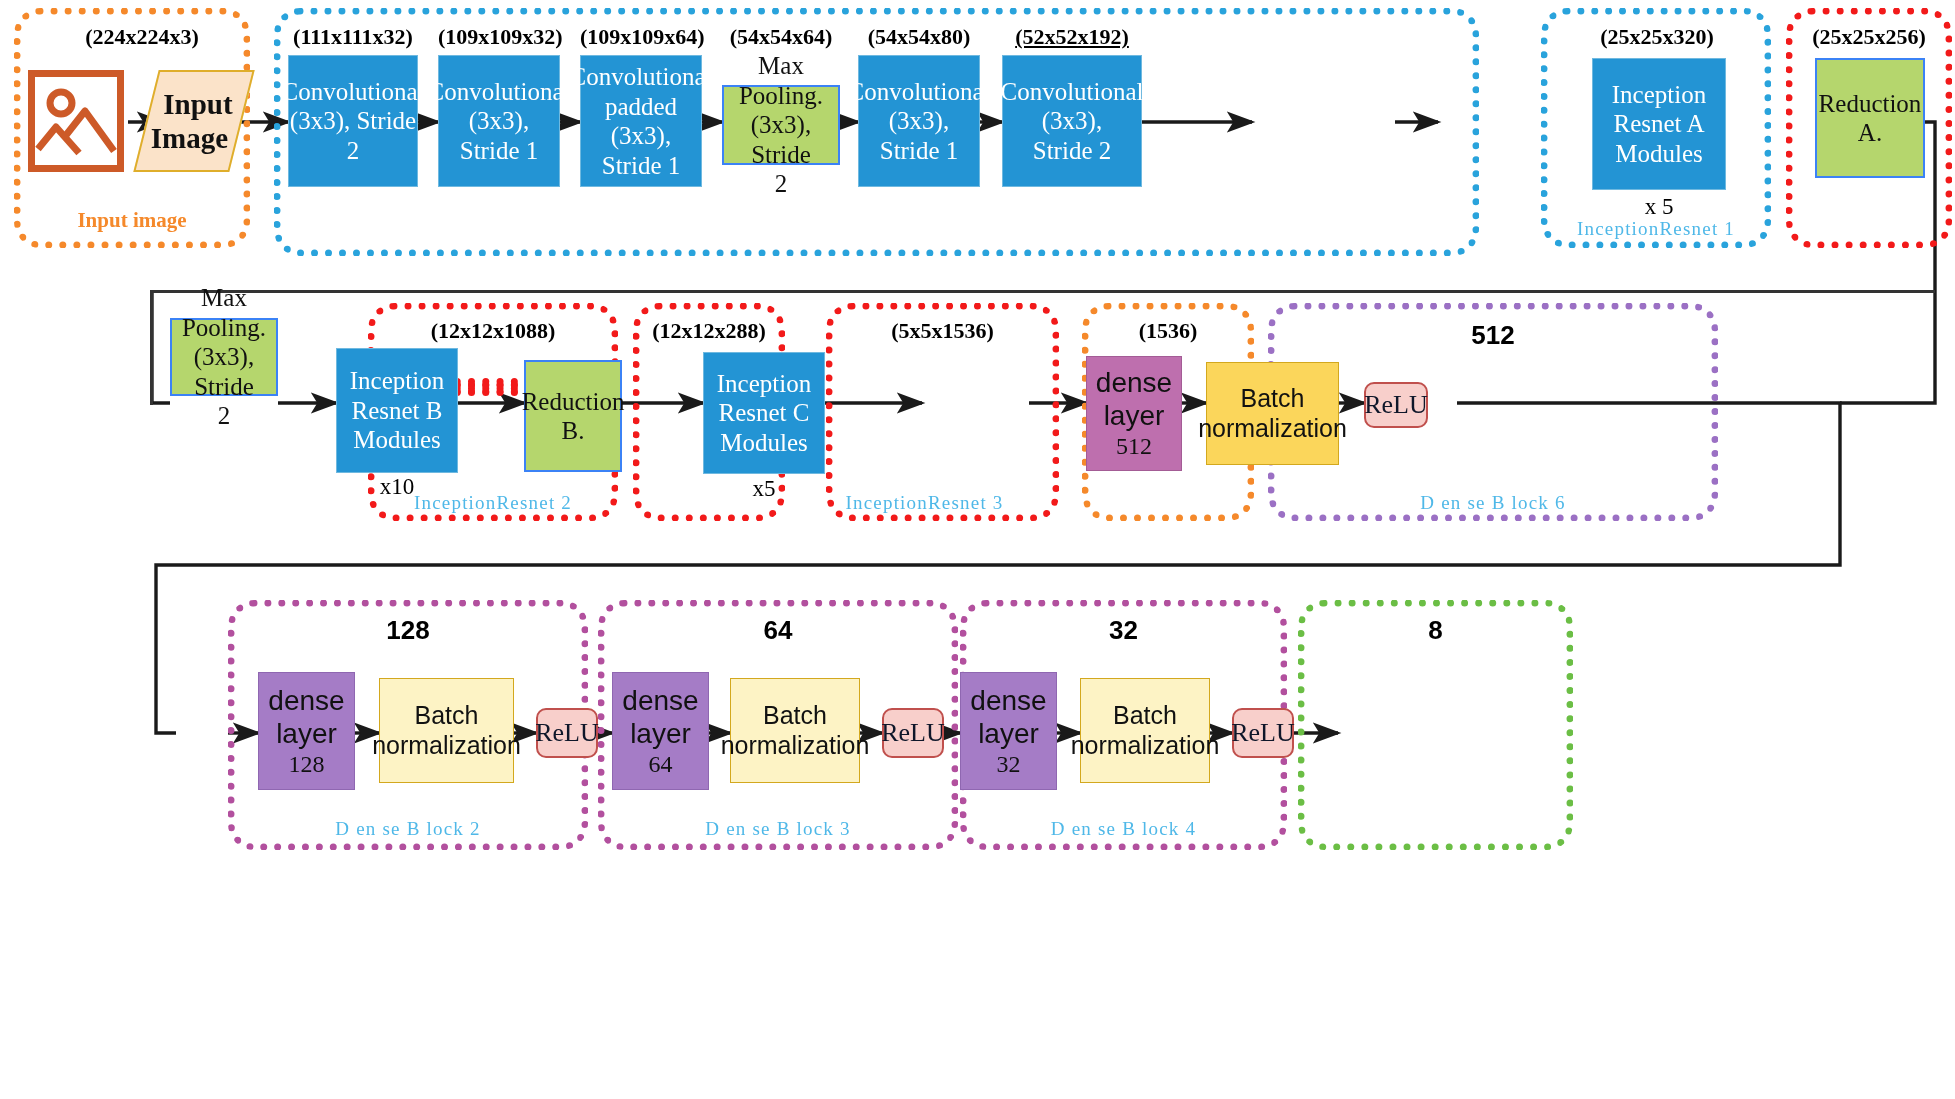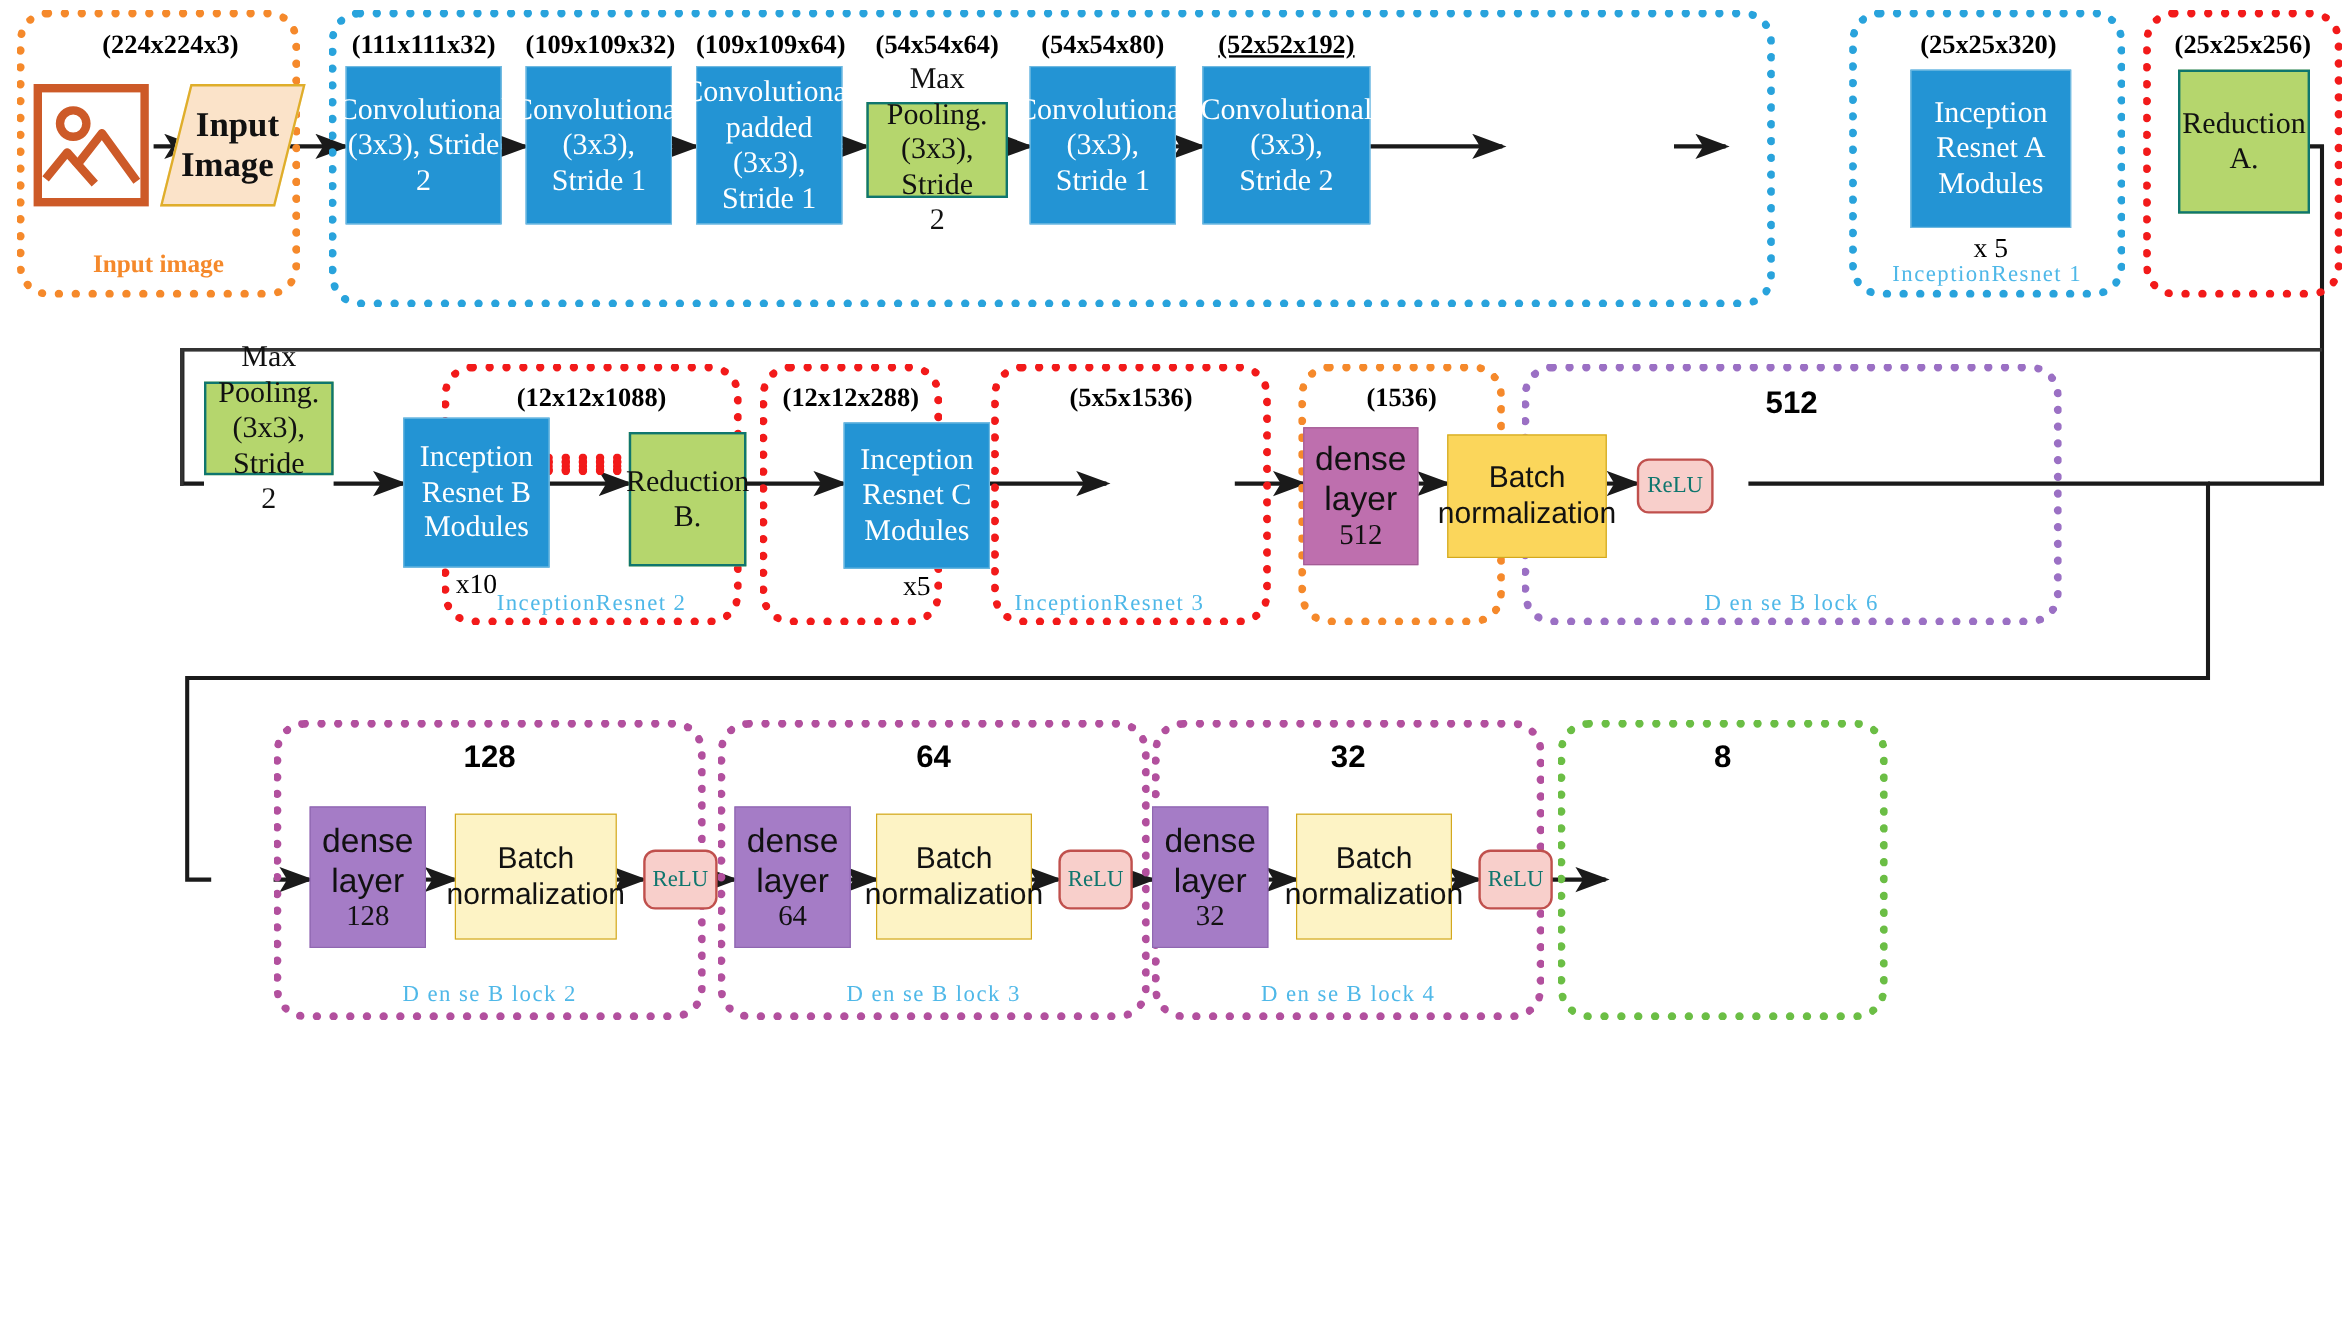--- a/index.html
+++ b/index.html
@@ -19,32 +19,32 @@
   .grouplabel{position:absolute;color:#4FB8E8;font-family:"Liberation Serif",serif;
      font-size:19px;letter-spacing:1.2px;white-space:nowrap;text-align:center;}
   .grouplabel.orange{color:#F5892B;font-weight:bold;font-size:21px;letter-spacing:0;}
 
   
   .node{position:absolute;box-sizing:border-box;display:flex;align-items:center;justify-content:center;
         text-align:center;line-height:1.18;}
   .n-blue{background:#2394D4;color:#ffffff;font-family:"Liberation Serif",serif;font-size:25px;
           border:1px solid #6FB9E0;}
   .n-green{background:#B5D66D;color:#111;font-family:"Liberation Serif",serif;font-size:25px;
-          border:2px solid #0f766e;}
+          border:2px solid #3b82f6;}
   .n-green-r{background:#9CCC65;color:#111;font-family:"Liberation Serif",serif;font-size:28px;
           border:2px solid #C0504D;}
   .n-magenta{background:#BE6FAE;color:#111;font-family:"Liberation Sans",sans-serif;font-size:28px;
           border:1px solid #a35c95;}
   .n-purple{background:#A57CC6;color:#111;font-family:"Liberation Sans",sans-serif;font-size:28px;
           border:1px solid #8f67b1;}
   .n-yellow{background:#FBD65B;color:#111;font-family:"Liberation Sans",sans-serif;font-size:25px;
           border:1px solid #D3A81E;}
   .n-yellow-l{background:#FDF3C5;color:#111;font-family:"Liberation Sans",sans-serif;font-size:25px;
           border:1px solid #D3A81E;}
-  .n-relu{background:#F8CFCB;color:#0f766e;font-family:"Liberation Serif",serif;font-size:19px;
+  .n-relu{background:#F8CFCB;color:#0f172a;font-family:"Liberation Serif",serif;font-size:26px;
           border:2px solid #C0504D;border-radius:10px;}
   .n-white{background:#ffffff;color:#111;font-family:"Liberation Serif",serif;font-size:33px;font-weight:bold;
           border:2px solid #333;}
   .n-para{background:#FBE3C9;border:2px solid #DFAE2B;color:#111;
           font-family:"Liberation Serif",serif;font-size:29px;font-weight:bold;
           transform:skewX(-14deg);}
   .n-para > span{display:block;transform:skewX(14deg);}
   .subnum{font-family:"Liberation Serif",serif;font-size:24px;}
 
   

